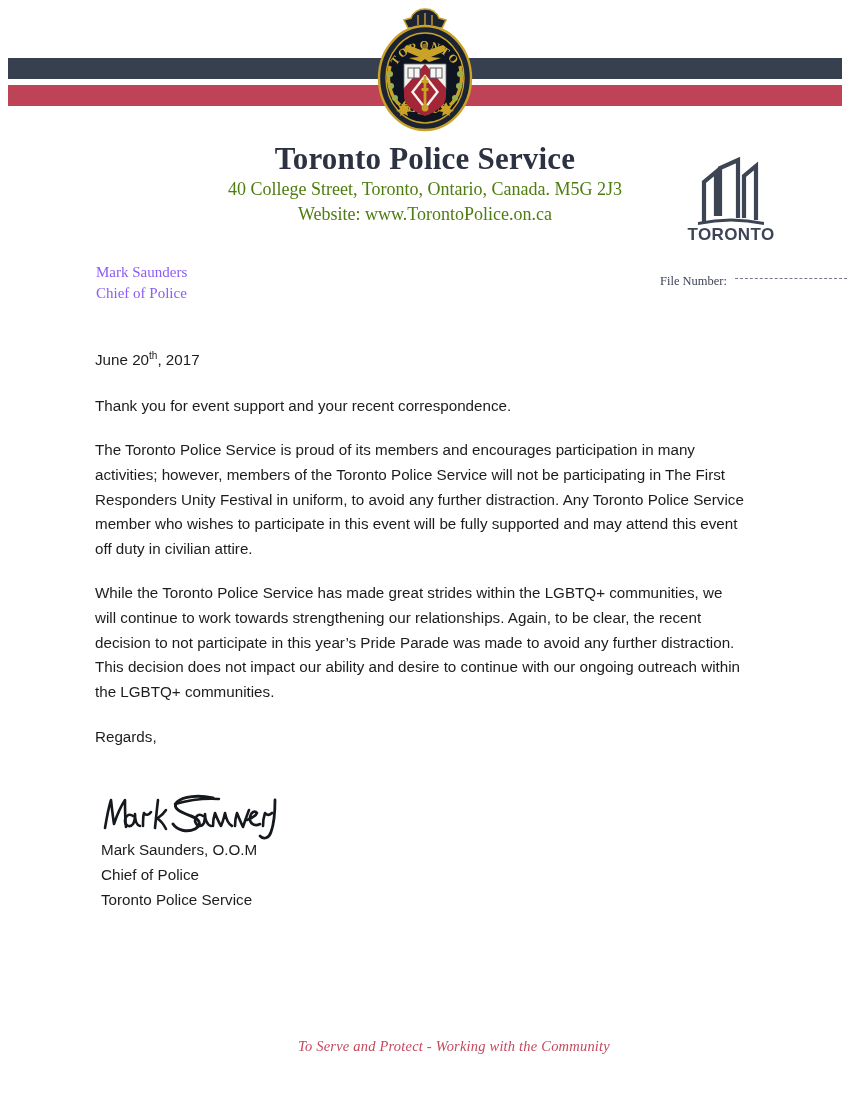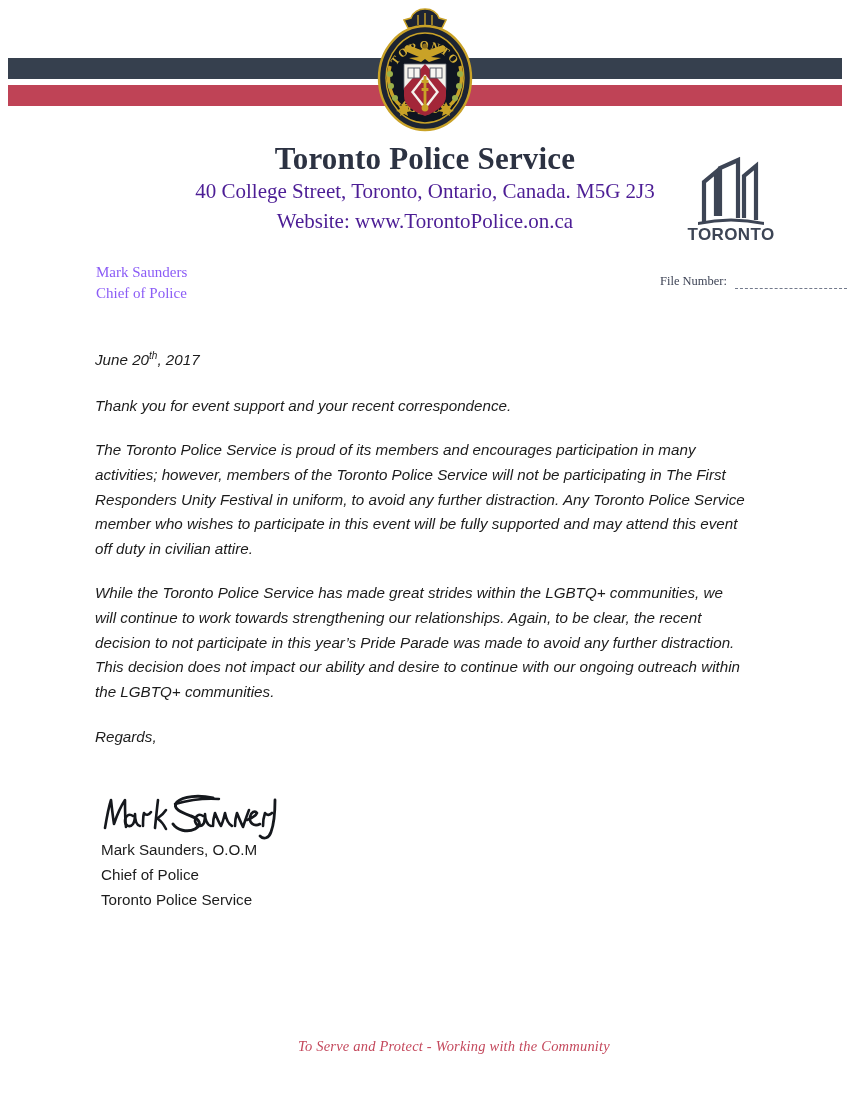--- a/index.html
+++ b/index.html
@@ -60,23 +60,23 @@
     color: #33394a;
   }
   #org-title {
     font-size: 31px;
     font-weight: bold;
     letter-spacing: 0.2px;
     line-height: 1.12;
     color: #2c3242;
   }
   .addr-line {
-    font-size: 21px;
+    font-size: 18px;
     line-height: 1.42;
-    color: #4c1d95;
+    color: #4d7c0f;
   }
 
   
   #city-logo {
     position: absolute;
     left: 686px;
     top: 146px;
     width: 90px;
     height: 98px;
   }
@@ -93,21 +93,20 @@
     margin-left: 36px;
   }
   #file-number {
     position: absolute;
     left: 660px;
     top: 274px;
     font-family: "Liberation Serif", serif;
     font-size: 12.5px;
     color: #3d4355;
     display: flex;
-    align-items: flex-end;
     gap: 8px;
   }
   #file-number-rule {
     display: inline-block;
     width: 112px;
     border-bottom: 1px dashed #737a8c;
     height: 4px;
   }
 
   
@@ -115,21 +114,20 @@
     position: absolute;
     left: 95px;
     top: 348px;
     width: 660px;
     font-size: 15.2px;
     line-height: 1.62;
     color: #1c1c1c;
   }
   #letter-body p {
     margin: 0 8px 20px 0;
-    font-style: italic;
   }
   #letter-body p.tight {
     margin-bottom: 21px;
   }
   sup {
     font-size: 0.66em;
     vertical-align: super;
     line-height: 0;
   }
 

